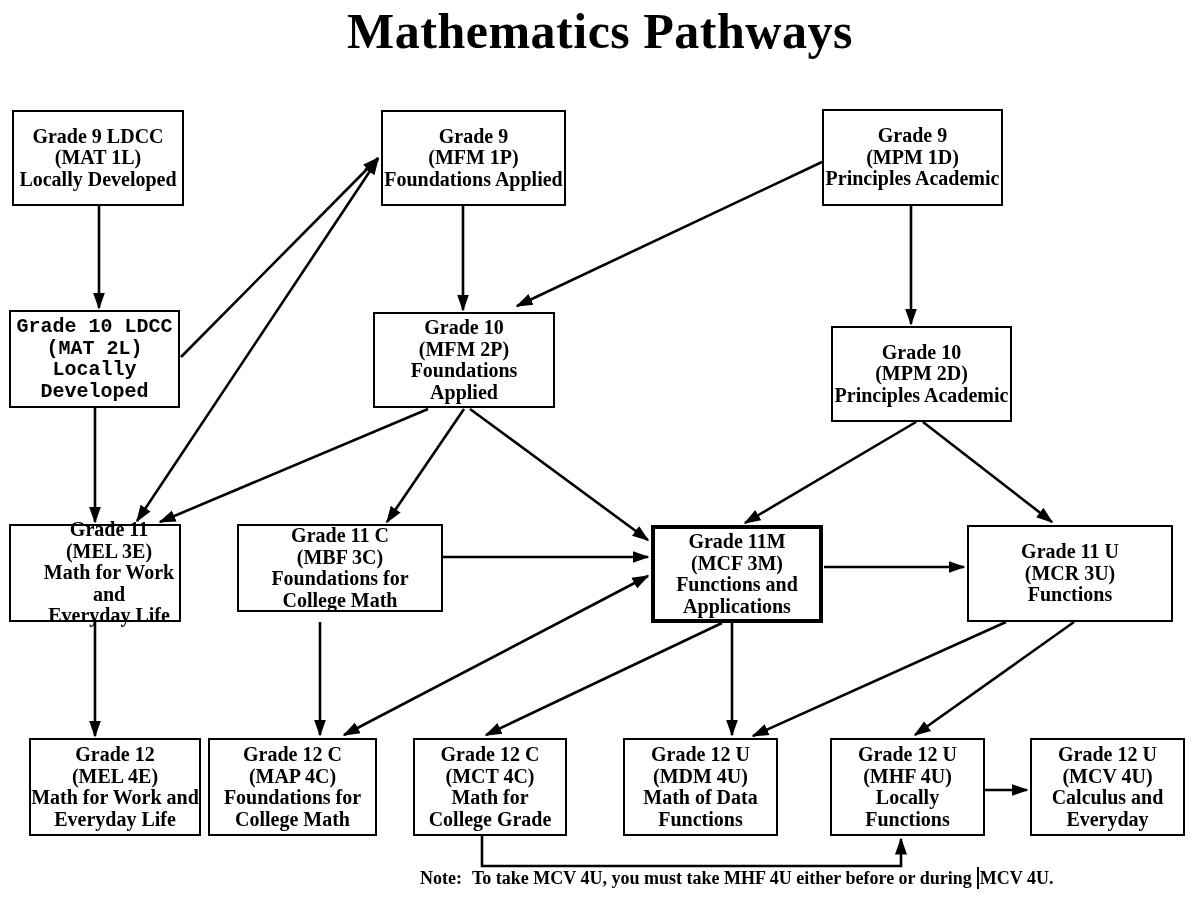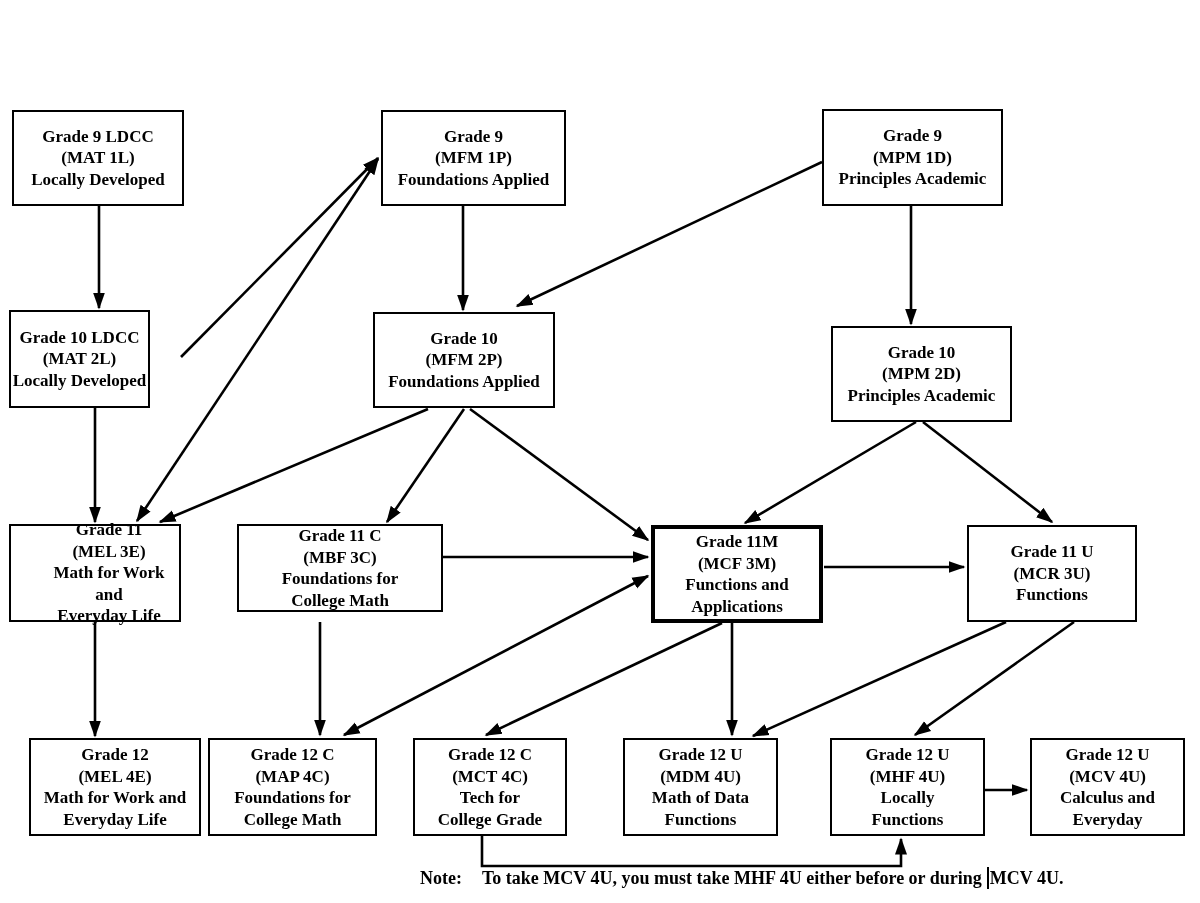--- a/index.html
+++ b/index.html
@@ -31,48 +31,49 @@
     position:absolute;
     box-sizing:border-box;
     background:#fff;
     border:2px solid #000;
     display:flex;
     flex-direction:column;
     justify-content:center;
     align-items:center;
     text-align:center;
     font-weight:bold;
-    font-size:17px;
+    font-size:20px;
     line-height:21.5px;
   }
   .box.emphasis{border-width:4px;}
   #note{
     position:absolute;
     left:420px;top:866px;
     font-weight:bold;
     font-size:18px;
     line-height:24px;
     white-space:nowrap;
   }
-  #note .note-label{margin-right:20px;}
+  #note .note-label{margin-right:10px;}
   .text-cursor{
     display:inline-block;
     width:0;
     height:22px;
     border-left:2px solid #000;
     vertical-align:-5px;
     margin-left:5px;
     margin-right:1px;
   }
 </style>
 </head>
 <body>
 
 <div id="stage">
 
+  <div id="page-title">Mathematics Pathways</div>
 
   <svg id="edges-layer" viewBox="0 0 1200 903" xmlns="http://www.w3.org/2000/svg">
     <defs>
       <marker id="ah" markerUnits="userSpaceOnUse" markerWidth="18" markerHeight="14" refX="15.5" refY="7" orient="auto">
         <path d="M0,1 L17,7 L0,13 Z" fill="#000"></path>
       </marker>
       <marker id="ahs" markerUnits="userSpaceOnUse" markerWidth="18" markerHeight="14" refX="15.5" refY="7" orient="auto-start-reverse">
         <path d="M0,1 L17,7 L0,13 Z" fill="#000"></path>
       </marker>
     </defs>
@@ -113,21 +114,21 @@
     <div class="box" style="left: 381px; top: 110px; width: 185px; height: 96px;">
       <div>Grade 9</div>
       <div>(MFM 1P)</div>
       <div>Foundations Applied</div>
     </div>
     <div class="box" style="left: 822px; top: 109px; width: 181px; height: 97px;">
       <div>Grade 9</div>
       <div>(MPM 1D)</div>
       <div>Principles Academic</div>
     </div>
-    <div class="box" style="left: 9px; top: 310px; width: 141px; height: 98px;">
+    <div class="box" style="left: 9px; top: 310px; width: 171px; height: 98px; font-family: Liberation Mono, monospace;">
       <div>Grade 10 LDCC</div>
       <div>(MAT 2L)</div>
       <div>Locally Developed</div>
     </div>
     <div class="box" style="left: 373px; top: 312px; width: 182px; height: 96px;">
       <div>Grade 10</div>
       <div>(MFM 2P)</div>
       <div>Foundations Applied</div>
     </div>
     <div class="box" style="left: 831px; top: 326px; width: 181px; height: 96px;">
@@ -146,41 +147,41 @@
       <div>(MBF 3C)</div>
       <div>Foundations for</div>
       <div>College Math</div>
     </div>
     <div class="box emphasis" style="left: 651px; top: 525px; width: 172px; height: 98px;">
       <div>Grade 11M</div>
       <div>(MCF 3M)</div>
       <div>Functions and</div>
       <div>Applications</div>
     </div>
-    <div class="box" style="left: 967px; top: 525px; width: 170px; height: 97px;">
+    <div class="box" style="left: 967px; top: 525px; width: 206px; height: 97px;">
       <div>Grade 11 U</div>
       <div>(MCR 3U)</div>
       <div>Functions</div>
     </div>
     <div class="box" style="left: 9px; top: 738px; width: 172px; height: 98px; margin-left: 20px;">
       <div>Grade 12</div>
       <div>(MEL 4E)</div>
       <div>Math for Work and</div>
       <div>Everyday Life</div>
     </div>
     <div class="box" style="left: 208px; top: 738px; width: 169px; height: 98px;">
       <div>Grade 12 C</div>
       <div>(MAP 4C)</div>
       <div>Foundations for</div>
       <div>College Math</div>
     </div>
     <div class="box" style="left: 413px; top: 738px; width: 154px; height: 98px;">
       <div>Grade 12 C</div>
       <div>(MCT 4C)</div>
-      <div>Tech for</div>
+      <div>Math for</div>
       <div>College Grade</div>
     </div>
     <div class="box" style="left: 623px; top: 738px; width: 155px; height: 98px;">
       <div>Grade 12 U</div>
       <div>(MDM 4U)</div>
       <div>Math of Data</div>
       <div>Functions</div>
     </div>
     <div class="box" style="left: 830px; top: 738px; width: 155px; height: 98px;">
       <div>Grade 12 U</div>

